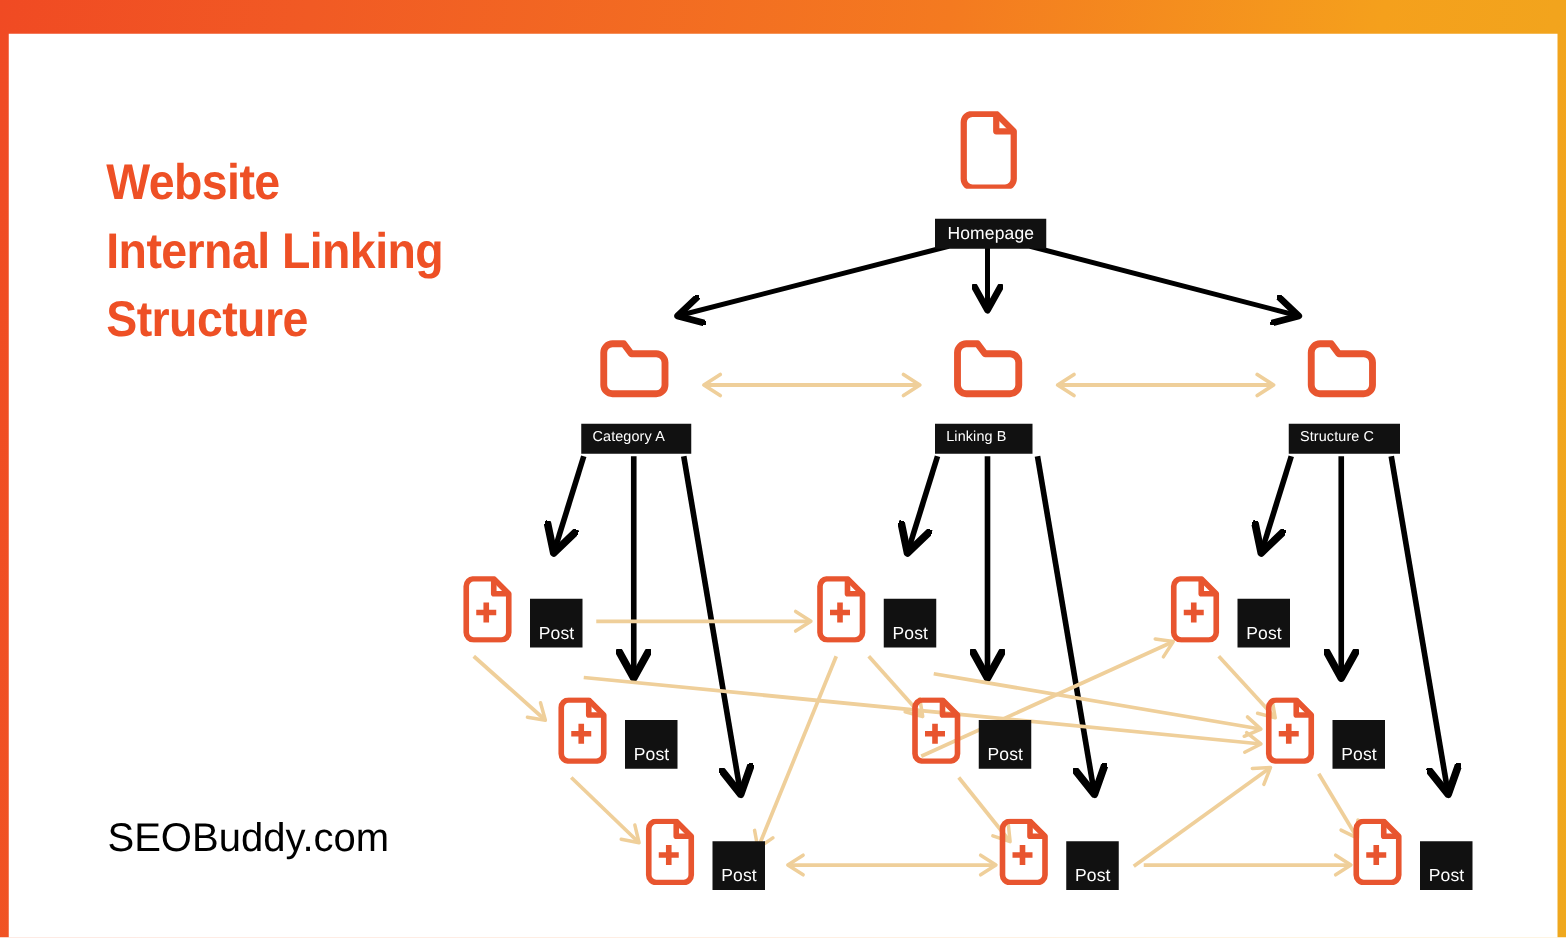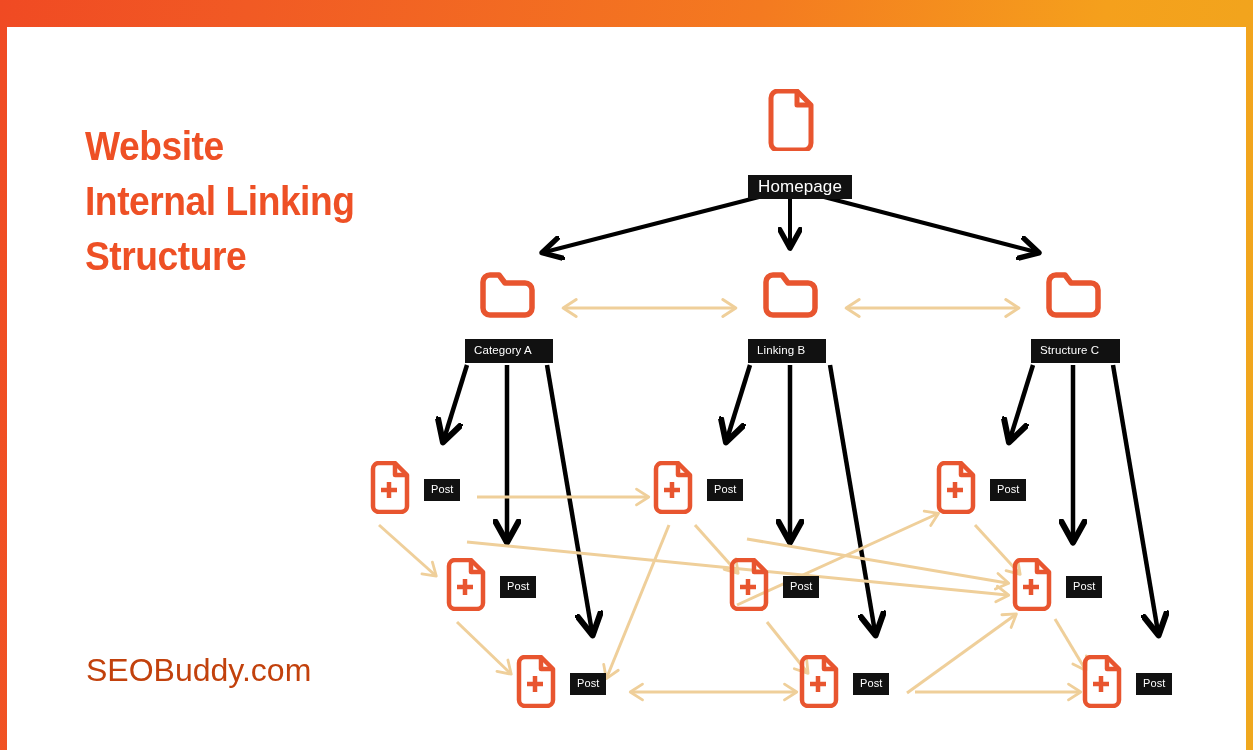--- a/index.html
+++ b/index.html
@@ -30,35 +30,35 @@
     font-stretch:condensed;
     color:#ee5025;
     white-space:pre-line;
     transform:scaleX(0.93);
     transform-origin:left top;
   }
   
   #watermark{
     position:absolute; left:79px; top:625px;
     font-size:32px; font-weight:500;
-    color:#c2410c; letter-spacing:0px;
+    color:#000000; letter-spacing:0px;
   }
   
   .node{ position:absolute; }
   .icon-wrap{ position:absolute; left:0; top:0; }
   .nlabel{
     position:absolute;
     background:#111111; color:#ffffff;
-    font-size:11px; line-height:11px;
-    padding:5px 7px 6px 7px;
+    font-size:14px; line-height:11px;
+    padding:22px 7px 6px 7px;
     white-space:nowrap;
     letter-spacing:0.1px;
   }
   .nlabel.cat{ font-size:11.5px; padding:6px 21px 7px 9px; }
-  .nlabel.home{ font-size:17px; padding:6px 10px 7px 10px; }
+  .nlabel.home{ font-size:14px; padding:6px 10px 7px 10px; }
 </style>
 </head>
 <body>
 
 <div id="frame">
   <div id="canvas">
 
     <div id="title">Website
 Internal Linking
 Structure</div>

